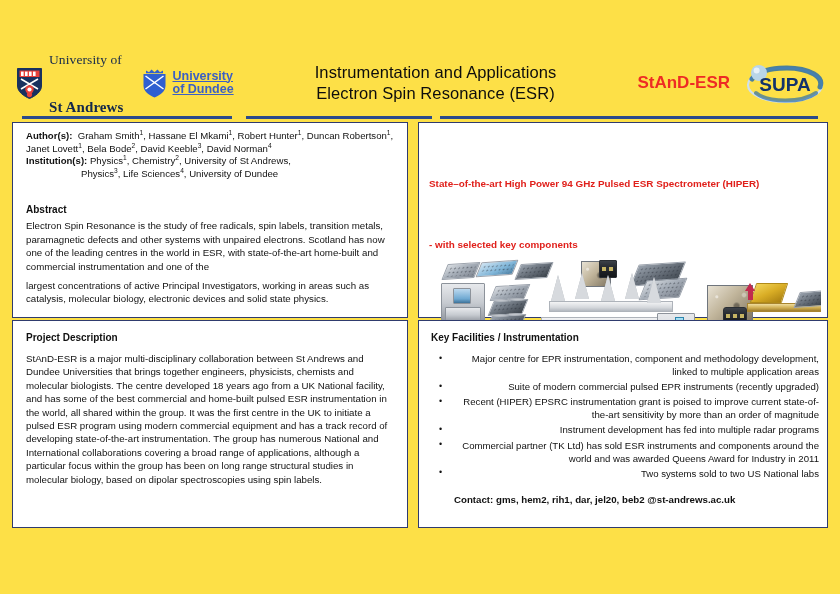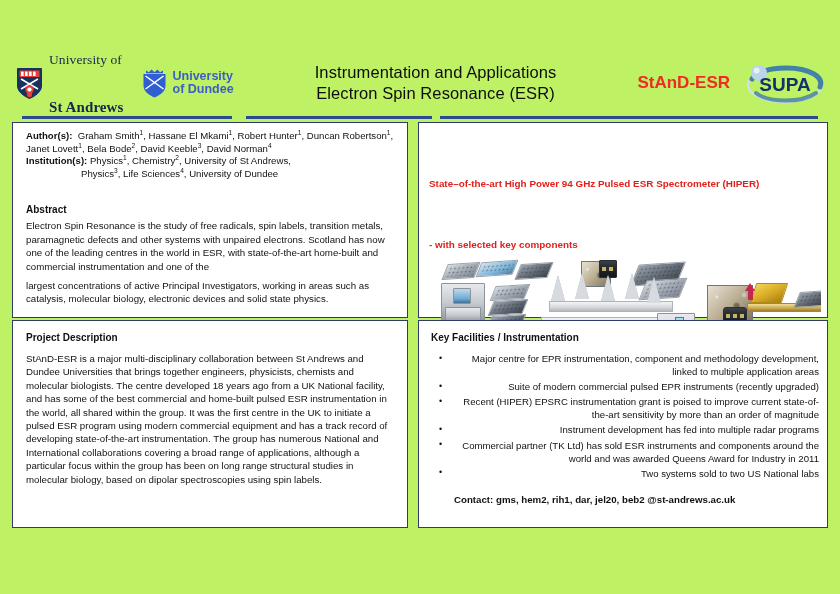--- a/index.html
+++ b/index.html
@@ -12,21 +12,21 @@
     height: 594px;
     font-family: "Liberation Sans", sans-serif;
     color: #1a1a1a;
     overflow: hidden;
   }
   #poster {
     position: absolute;
     left: 0; top: 0;
     width: 840px;
     height: 594px;
-    background: #bef264;
+    background: #fde047;
   }
 
   
   .header {
     position: absolute;
     left: 10px;
     top: 52px;
     width: 820px;
     height: 62px;
     display: flex;
@@ -68,21 +68,21 @@
     gap: 6px;
     margin-left: 13px;
   }
   .dun-text {
     font-family: "Liberation Sans", sans-serif;
     color: #3b5fc4;
     font-size: 12.5px;
     line-height: 13.5px;
     font-weight: 700;
   }
-  .dun-text span { display: block; }
+  .dun-text span { display: block; text-decoration: underline; }
 
   .title-wrap {
     flex: 1;
     text-align: center;
     padding-left: 6px;
     padding-right: 0px;
   }
   .poster-title {
     font-family: "Liberation Sans", sans-serif;
     font-size: 16.5px;

